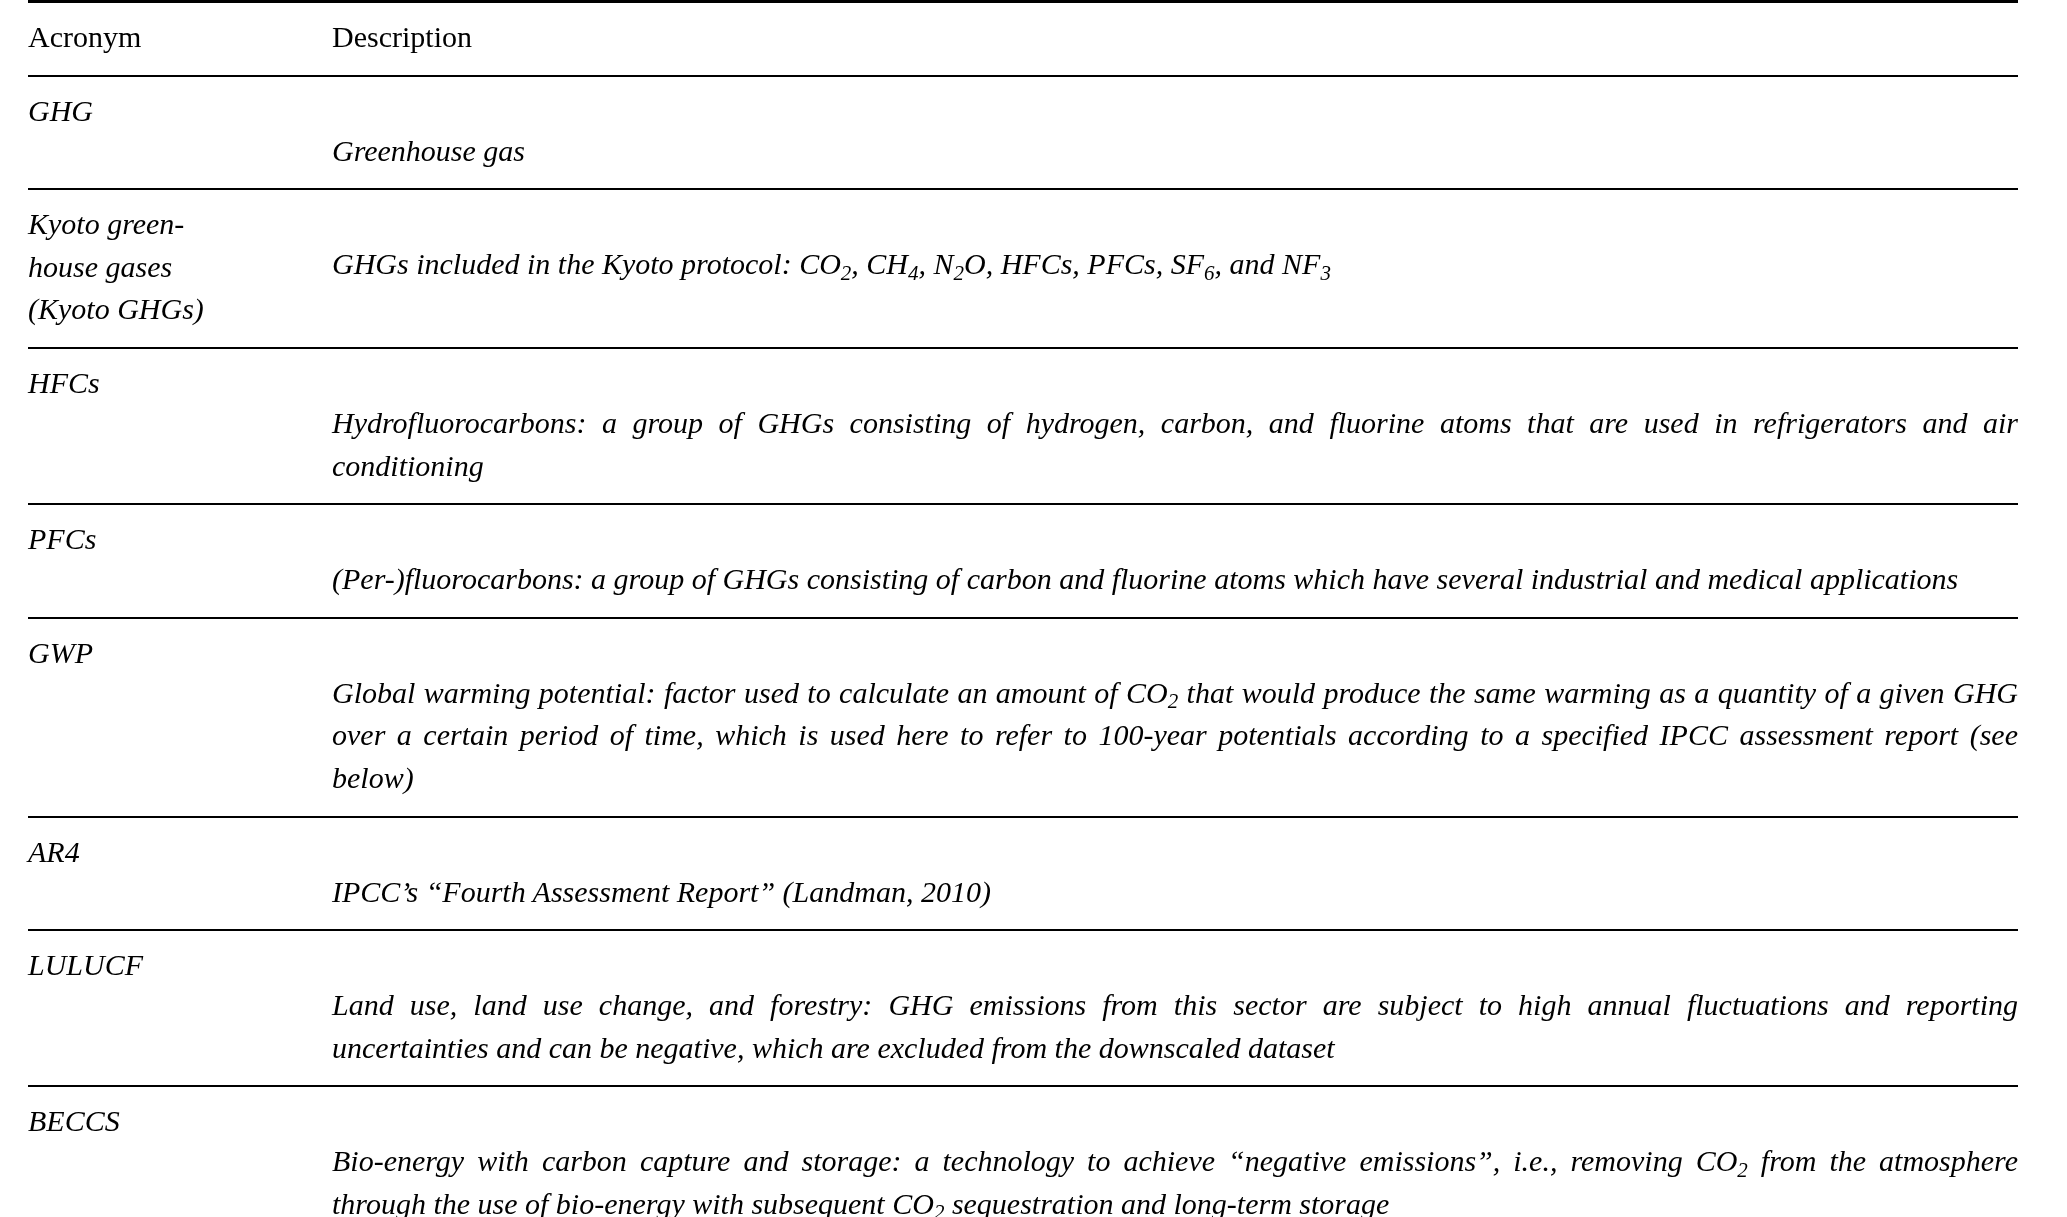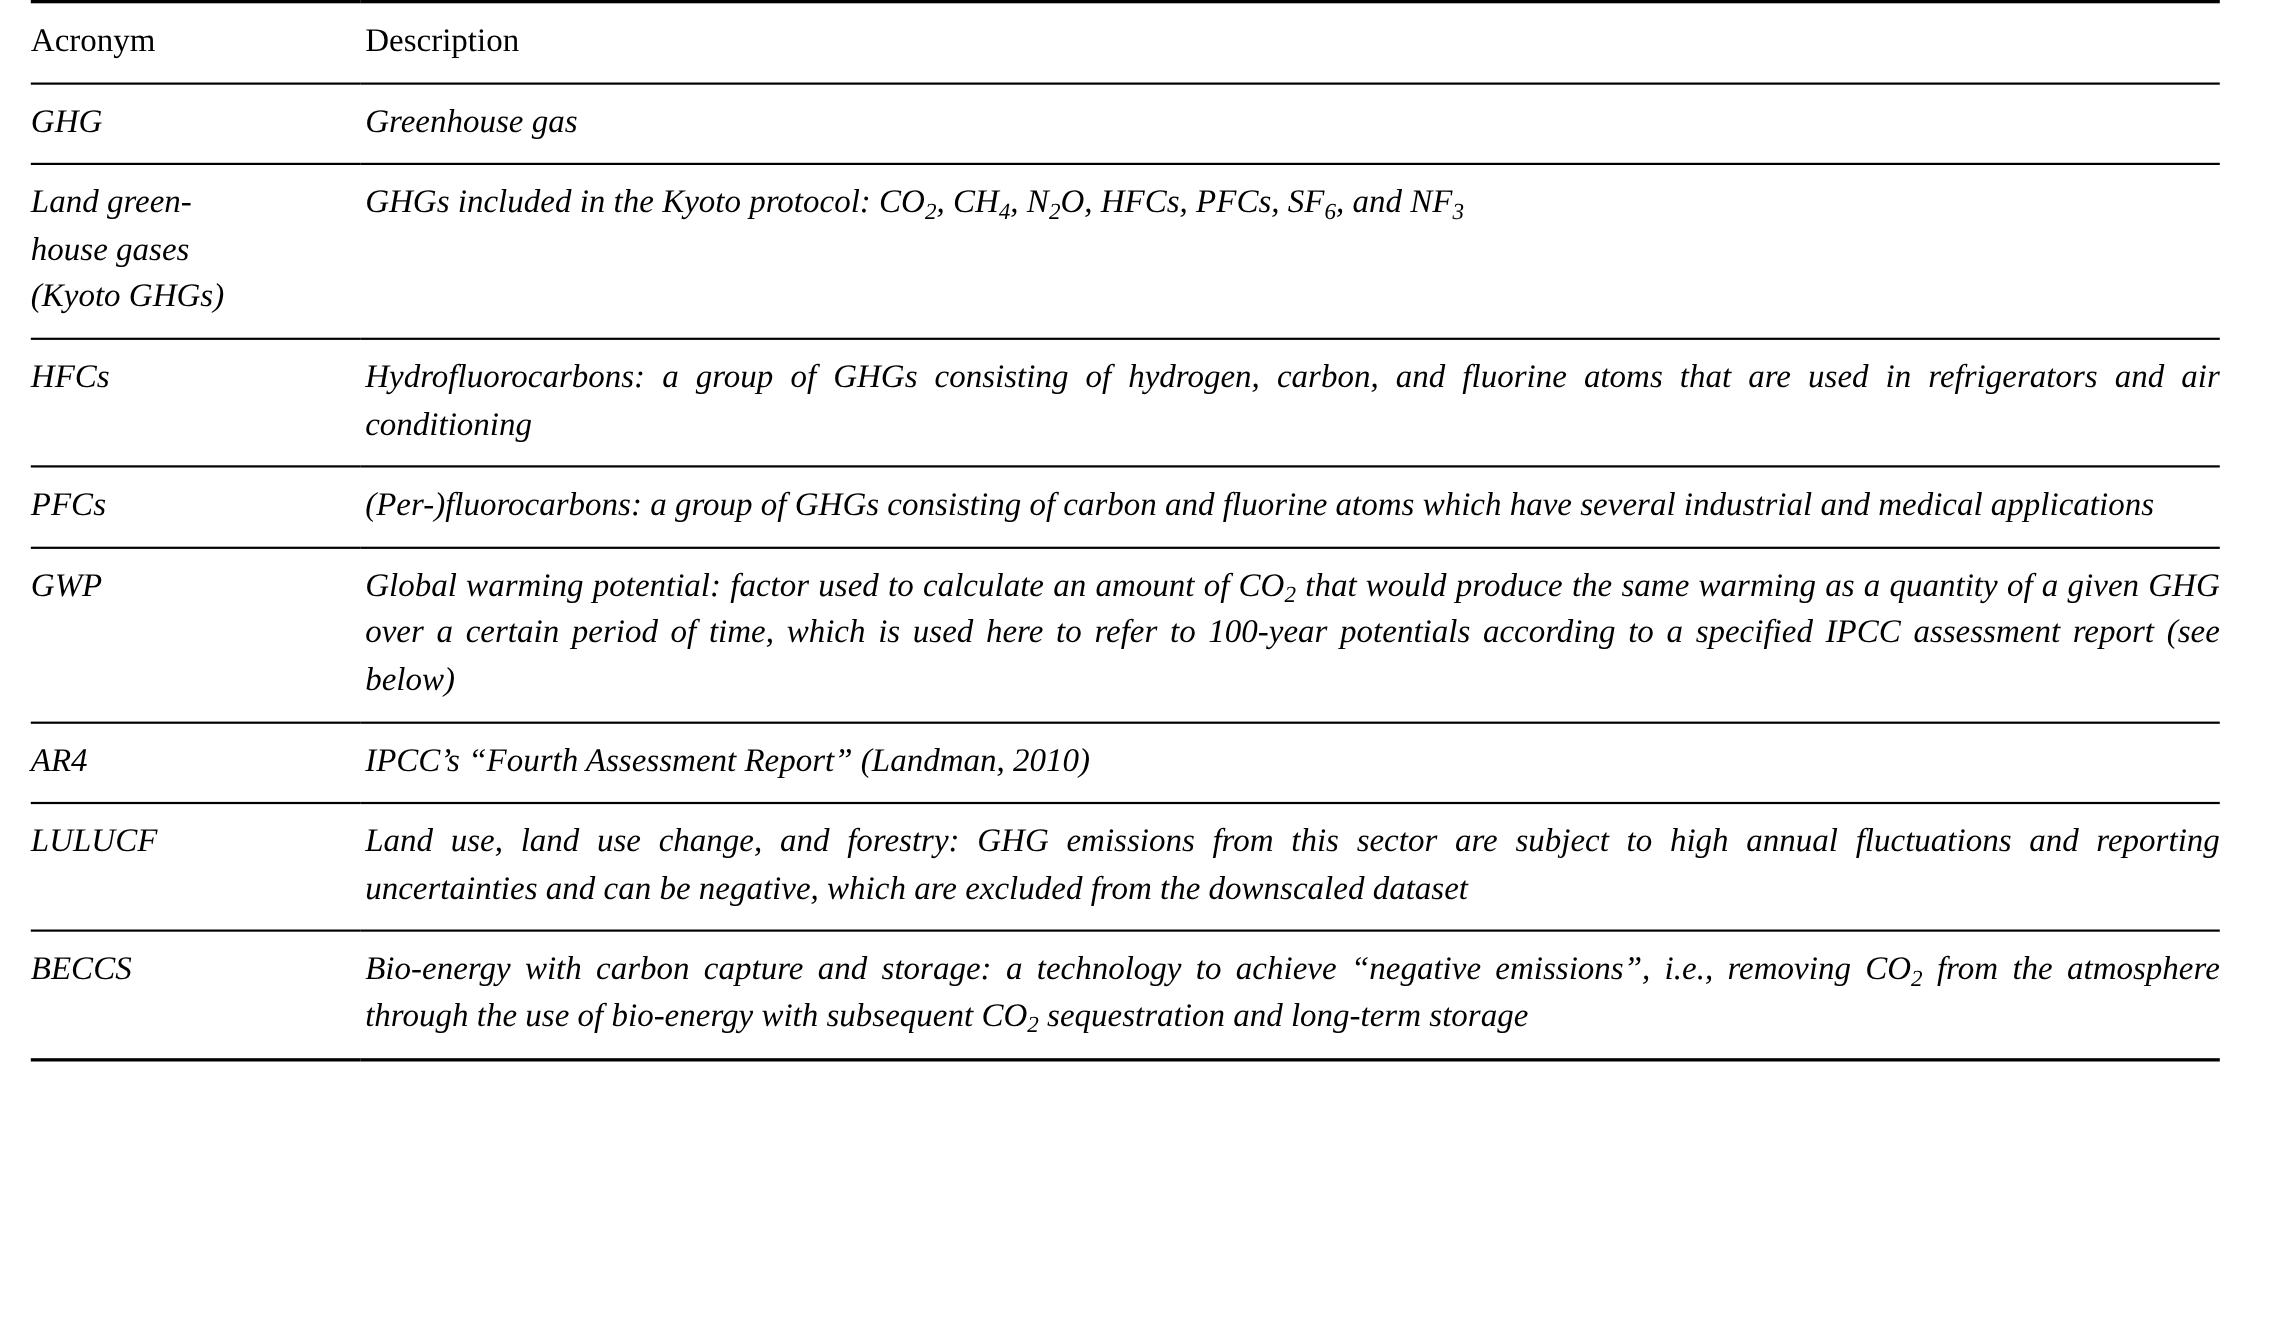--- a/index.html
+++ b/index.html
@@ -70,20 +70,21 @@
     hyphens: manual;
     display: block;
     width: 268px;
   }
 
   td.cell-desc .desc-text {
     display: block;
     text-align: justify;
     text-align-last: left;
     hyphens: manual;
+    margin-top: 40px;
   }
 
   sub {
     font-size: 0.70em;
     line-height: 0;
     vertical-align: baseline;
     position: relative;
     bottom: -0.26em;
   }
 </style>
@@ -111,21 +112,21 @@
           <span class="term">GHG</span>
         </td>
         <td class="cell-desc">
           <span class="desc-text">Greenhouse gas</span>
         </td>
       </tr>
 
       <tr class="body-row">
         <td class="cell-acronym">
           <span class="justify-block">
-            <span>Land green-</span><br>
+            <span>Kyoto green-</span><br>
             <span>house gases</span><br>
             <span>(Kyoto GHGs)</span>
           </span>
         </td>
         <td class="cell-desc">
           <span class="desc-text rich-parts">GHGs included in the Kyoto protocol: CO<sub>2</sub>, CH<sub>4</sub>, N<sub>2</sub>O, HFCs, PFCs, SF<sub>6</sub>, and NF<sub>3</sub></span>
         </td>
       </tr>
 
       <tr class="body-row">

